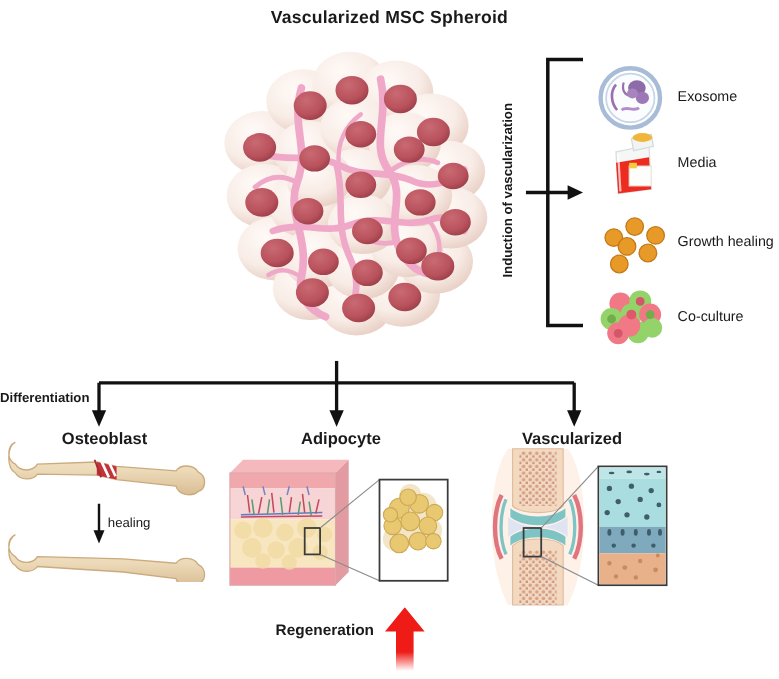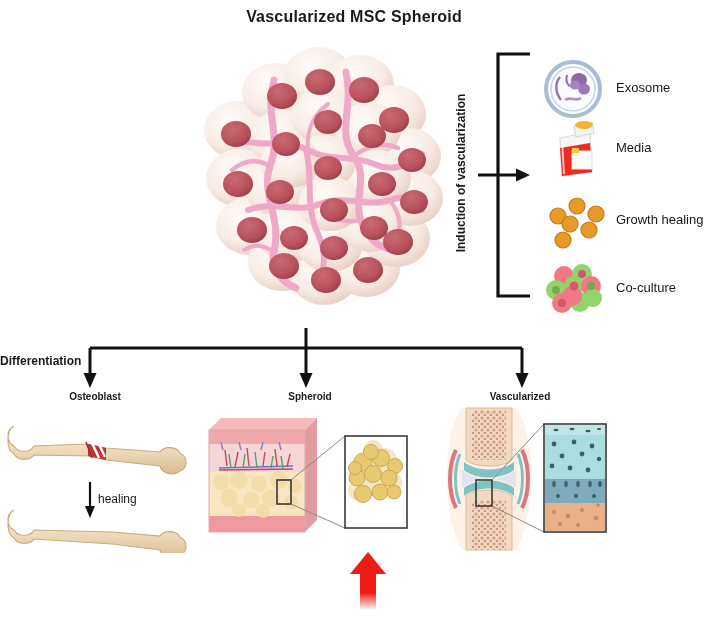--- a/index.html
+++ b/index.html
@@ -50,29 +50,29 @@
   }
 
   
   #differentiation-label{
     left:0;top:310px;width:620px;text-align:left;
     font-size:12px;font-weight:bold;margin-top:44px;
   }
   #differentiation-arrows{left:60px;top:328px;width:500px;height:62px;}
 
   .lineage-label{
-    position:absolute;top:391px;font-size:10px;font-weight:bold;
+    position:absolute;top:391px;font-size:15px;font-weight:bold;
     text-align:center;white-space:nowrap;
   }
   #lineage-label-osteoblast{left:25px;width:140px;}
   #lineage-label-adipocyte{left:240px;width:140px;}
   #lineage-label-chondrocyte{left:450px;width:140px;}
 
   
-  #osteoblast-panel{left:2px;top:408px;width:195px;height:145px;}
+  #osteoblast-panel{left:2px;top:384px;width:195px;height:145px;}
   #adipocyte-panel{left:205px;top:412px;width:205px;height:135px;}
   #chondrocyte-panel{left:432px;top:404px;width:185px;height:150px;}
 
   
   #regeneration-group{left:228px;top:552px;width:170px;height:62px;}
   #regeneration-label{
     position:absolute;left:0;top:12px;width:112px;text-align:right;
     font-size:14px;font-weight:bold;
   }
   #regeneration-arrow{position:absolute;left:120px;top:0;width:40px;height:58px;}
@@ -265,21 +265,21 @@
     </g>
     <g fill="#111111">
       <path d="M246 60 L239.5 45 L252.5 45 Z"></path>
       <path d="M30 60 L23.5 45 L36.5 45 Z"></path>
       <path d="M462 60 L455.5 45 L468.5 45 Z"></path>
     </g>
   </svg>
 </div>
 
 <div class="lineage-label" id="lineage-label-osteoblast">Osteoblast</div>
-<div class="lineage-label" id="lineage-label-adipocyte">Spheroid</div>
+<div class="lineage-label" id="lineage-label-adipocyte">Adipocyte</div>
 <div class="lineage-label" id="lineage-label-chondrocyte">Vascularized</div>
 
 <div class="abs" id="osteoblast-panel">
   <svg width="195" height="145" viewBox="0 0 195 145">
     <defs>
       <linearGradient id="boneg" x1="0" y1="0" x2="0" y2="1">
         <stop offset="0%" stop-color="#f6e8ce"></stop>
         <stop offset="55%" stop-color="#ecd9b8"></stop>
         <stop offset="100%" stop-color="#d9bd93"></stop>
       </linearGradient>
@@ -451,20 +451,21 @@
           <circle cx="164" cy="114" r="2.2"></circle>
         <circle cx="128" cy="120" r="2"></circle>
           <circle cx="146" cy="121" r="2"></circle>
         <circle cx="166" cy="101" r="1.8"></circle>
       </g>
     </g>
   </svg>
 </div>
 
 <div class="abs" id="regeneration-group">
+  <div id="regeneration-label">Regeneration</div>
   <div id="regeneration-arrow">
     <svg width="40" height="58" viewBox="0 0 40 58">
       <defs>
         <linearGradient id="redg" x1="0" y1="0" x2="0" y2="1">
           <stop offset="0%" stop-color="#ee1b17"></stop>
           <stop offset="70%" stop-color="#ee1b17"></stop>
           <stop offset="100%" stop-color="#ffffff"></stop>
         </linearGradient>
       </defs>
       <path d="M20 0 L38 22 L28 22 L28 58 L12 58 L12 22 L2 22 Z" fill="url(#redg)"></path>

